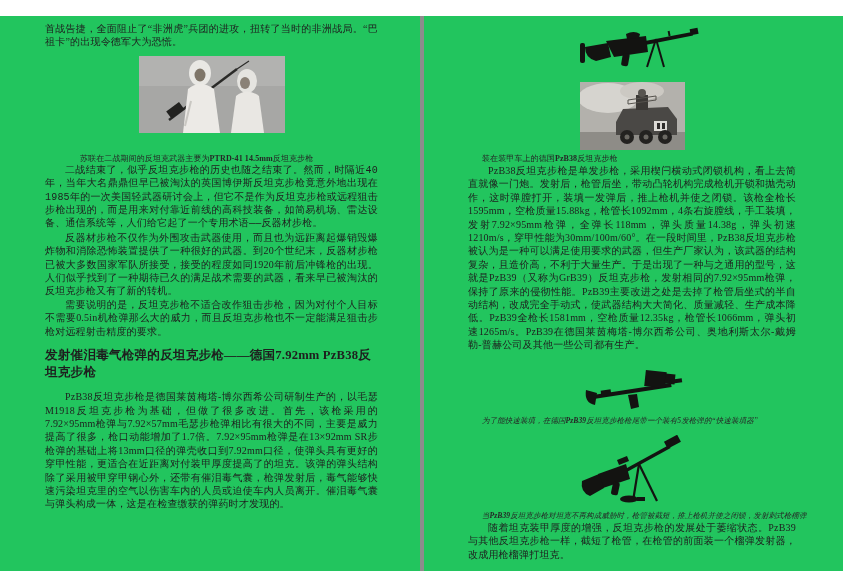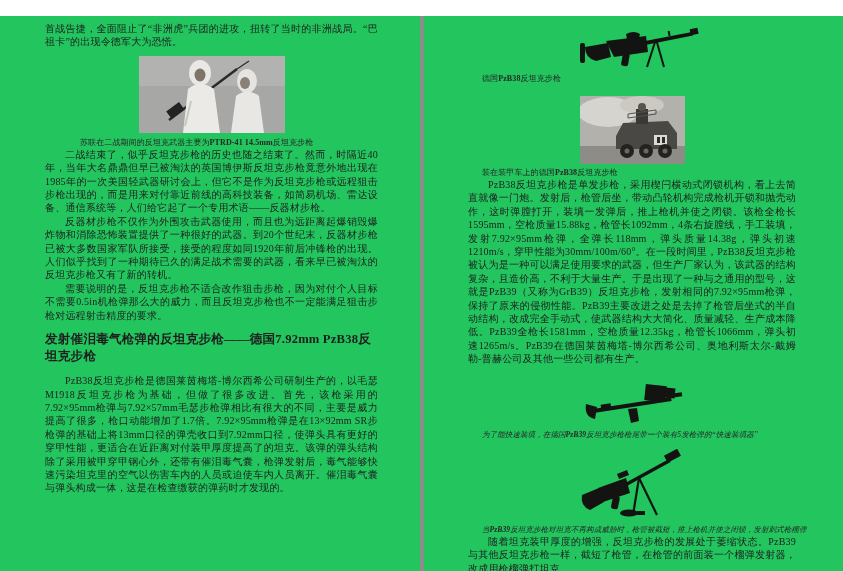--- a/index.html
+++ b/index.html
@@ -8,27 +8,27 @@
   .divider{position:absolute;left:420px;top:0;width:4px;height:571px;background:#8c8c8c;}
   .page{position:absolute;top:0;}
   .page-left{left:45px;top:6px;width:333px;}
   .page-right{left:468px;top:8px;width:328px;}
   p.body{margin:0;font-size:10px;line-height:13.4px;text-align:justify;text-indent:2em;
          letter-spacing:0.2px;}
   p.noind{text-indent:0;}
   .fig{margin:0;text-align:center;}
   .fig svg{display:inline-block;vertical-align:top;}
   .caption{font-size:8px;line-height:11px;color:#262626;white-space:nowrap;letter-spacing:0.1px;}
-  .cap-left{margin-left:35px;margin-top:4px;}
+  .cap-left{margin-left:35px;margin-top:20px;}
   .cap-right{margin-left:14px;margin-top:3px;}
   .cap-sm{font-size:7.5px;font-style:italic;}
   h2.heading{margin:9px 0 9px 0;font-size:12.6px;font-weight:bold;letter-spacing:0.2px;}
   .figwrap1{margin-top:7px;}
   .figwrap2{margin-top:12px;}
-  .p-after-cap{margin-top:13px;}
+  .p-after-cap{margin-top:13px;font-family:Liberation Mono, monospace;}
   .rp-p1{margin-top:12px;}
   .rp-fig3{margin-top:16px;}
   .rp-fig4{margin-top:9px;}
   .rp-p2{margin-top:11px;}
   b{font-weight:bold;}
 </style>
 </head>
 <body>
 
 <div class="stage">
@@ -83,21 +83,20 @@
 
         <path d="M29 23 L52 19 L55 33 L40 37 Q29 34 29 23 Z" fill="#131311"></path>
         <rect x="24" y="19" width="5" height="20" rx="2" fill="#131311"></rect>
 
         <rect x="66" y="29" width="7" height="13" rx="2" fill="#131311" transform="rotate(10 69 35)"></rect>
 
         <line x1="100" y1="15" x2="91" y2="43" stroke="#121210" stroke-width="2"></line>
         <line x1="100" y1="15" x2="108" y2="43" stroke="#121210" stroke-width="2"></line>
       </svg>
     </figure>
-    <div class="caption cap-right"><span>德国</span><b>PzB38</b><span>反坦克步枪</span></div>
 
     <figure class="fig figwrap2">
       <svg width="105" height="68" viewBox="0 0 105 68">
         <rect width="105" height="68" fill="#b3b1ac"></rect>
         <ellipse cx="28" cy="16" rx="30" ry="15" fill="#d6d4cf"></ellipse>
         <ellipse cx="62" cy="9" rx="22" ry="9" fill="#ccc9c3"></ellipse>
         <rect y="50" width="105" height="18" fill="#8e8c87"></rect>
 
         <path d="M36 40 L43 27 L88 25 L97 37 L97 53 L36 53 Z" fill="#4a4845"></path>
         <rect x="56" y="13" width="12" height="15" fill="#3b3936"></rect>

